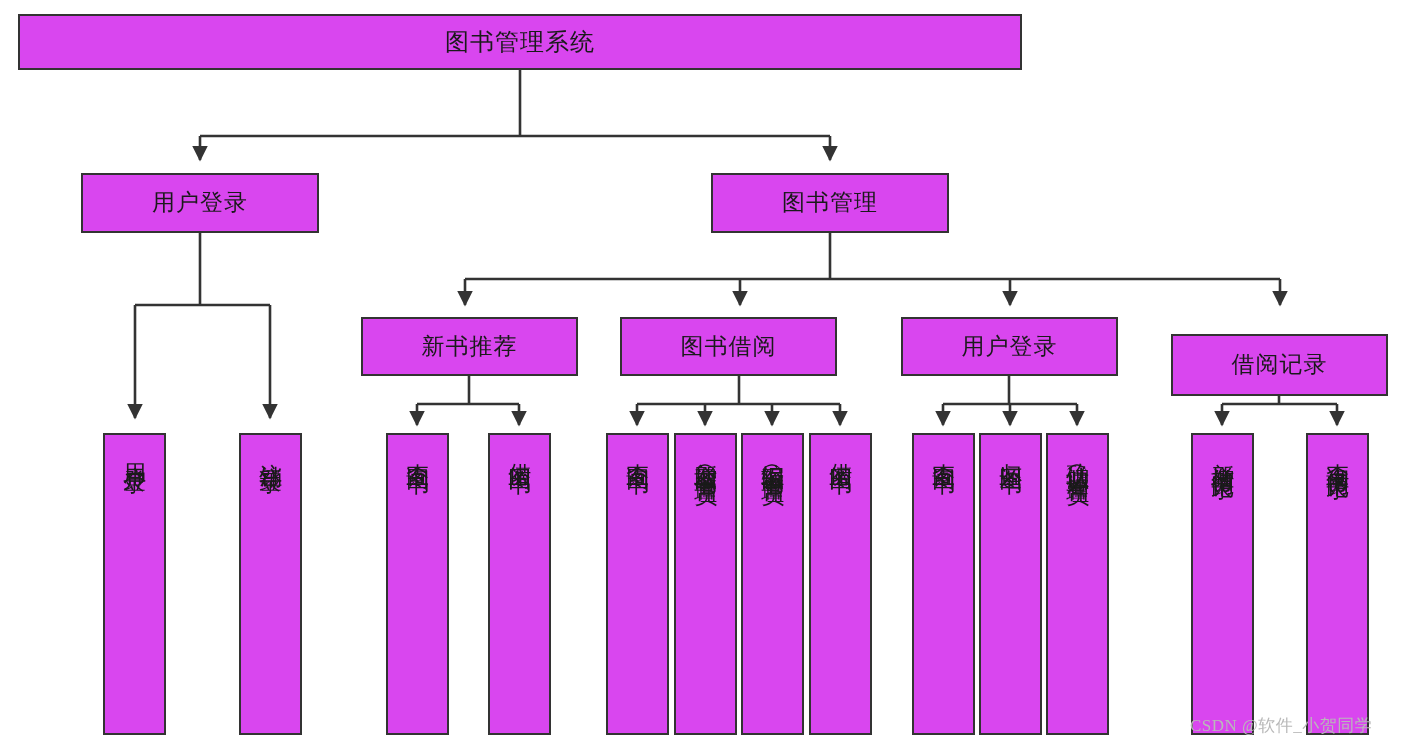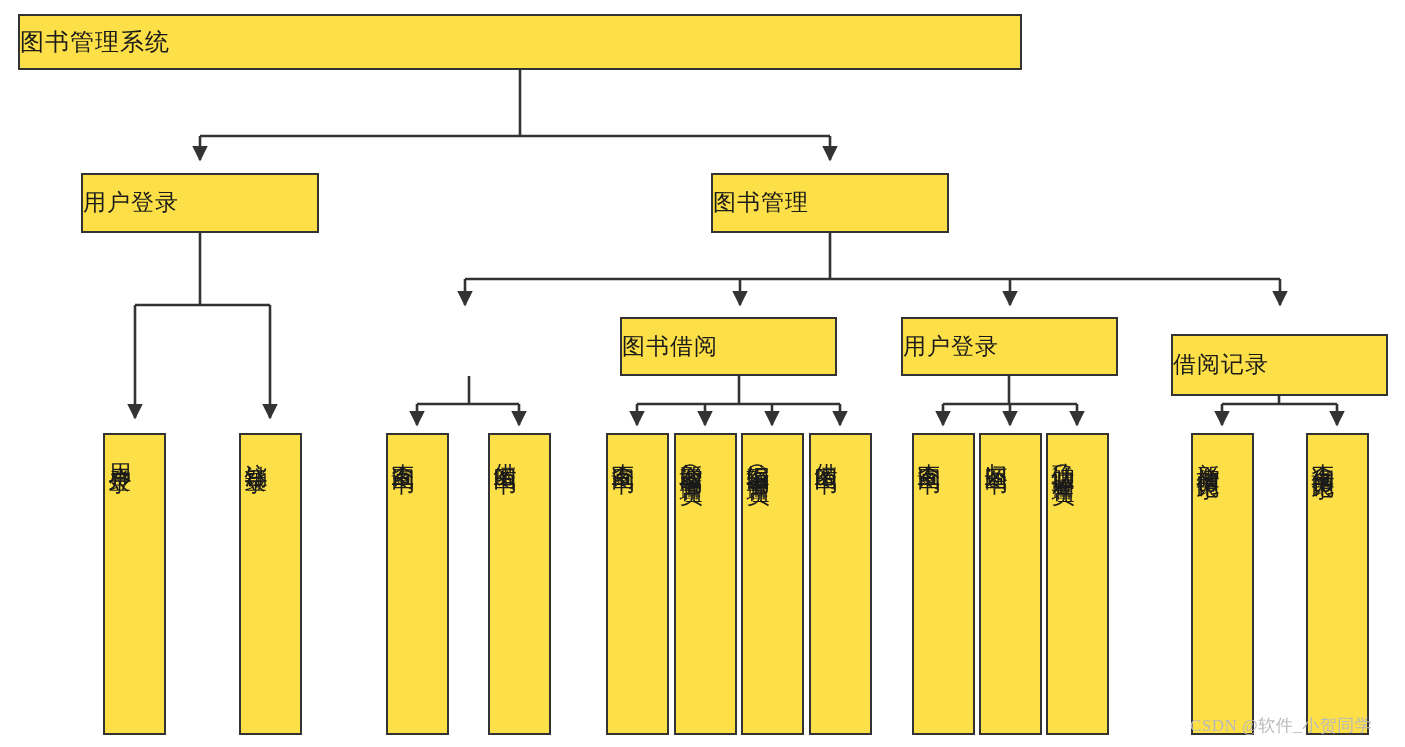--- a/index.html
+++ b/index.html
@@ -23,23 +23,24 @@
     left: 0;
     top: 0;
     width: 1405px;
     height: 747px;
     pointer-events: none;
   }
   .node {
     position: absolute;
     box-sizing: border-box;
     border: 2px solid #333333;
-    background: #fde047;
+    background: #d946ef;
     display: flex;
     align-items: center;
+    justify-content: center;
     color: #1a1a1a;
   }
   .node.horiz {
     font-size: 23px;
     letter-spacing: 1px;
     line-height: 1.2;
   }
   .node.root {
     font-size: 24px;
   }
@@ -124,20 +125,23 @@
     <span>图书管理系统</span>
   </div>
 
   <div class="node horiz" style="left:81px; top:173px; width:238px; height:60px;">
     <span>用户登录</span>
   </div>
   <div class="node horiz" style="left:711px; top:173px; width:238px; height:60px;">
     <span>图书管理</span>
   </div>
 
+  <div class="node horiz" style="left:361px; top:317px; width:217px; height:59px;">
+    <span>新书推荐</span>
+  </div>
   <div class="node horiz" style="left:620px; top:317px; width:217px; height:59px;">
     <span>图书借阅</span>
   </div>
   <div class="node horiz" style="left:901px; top:317px; width:217px; height:59px;">
     <span>用户登录</span>
   </div>
   <div class="node horiz" style="left:1171px; top:334px; width:217px; height:62px;">
     <span>借阅记录</span>
   </div>
 

